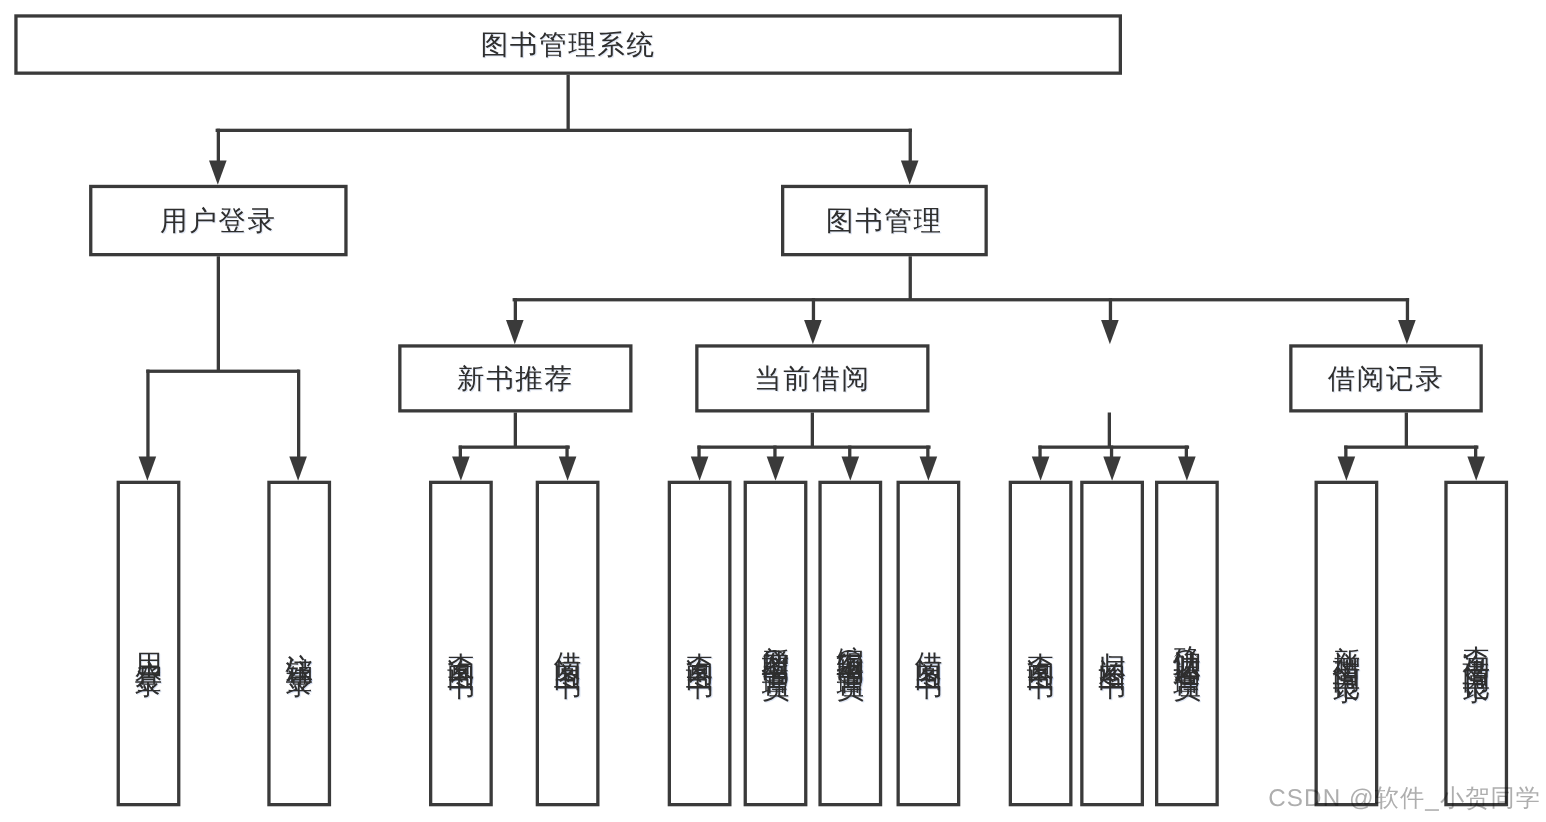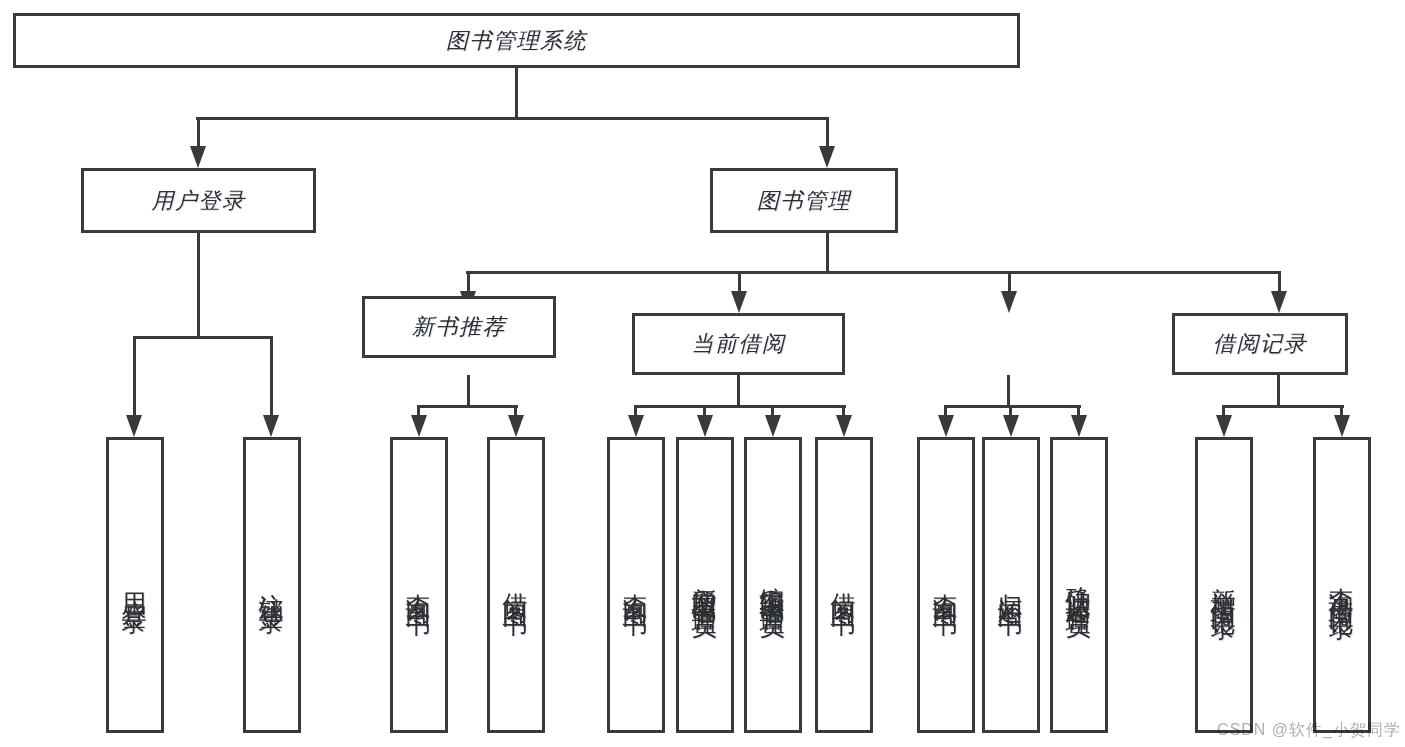--- a/index.html
+++ b/index.html
@@ -8,42 +8,41 @@
   html,body{margin:0;padding:0;background:var(--bg);}
   #canvas{
     position:relative;width:1405px;height:747px;background:var(--bg);
     font-family:"Liberation Sans","DejaVu Sans",sans-serif;color:var(--text);
     overflow:hidden;
   }
   
   .hbox{
     position:absolute;box-sizing:border-box;border:3px solid var(--line);
     background:var(--bg);display:flex;align-items:center;justify-content:center;
-    font-size:22px;letter-spacing:1.5px;
+    font-size:25px;letter-spacing:1.5px;
     text-shadow:1px 1px 0 rgba(110,140,205,.22);
-    font-style:italic;
   }
   .vbox{
     position:absolute;box-sizing:border-box;border:3px solid var(--line);
     background:var(--bg);display:flex;align-items:center;justify-content:center;
     writing-mode:vertical-rl;font-size:25px;letter-spacing:6px;
     text-shadow:1px 1px 0 rgba(110,140,205,.22);
     width:58px;top:437px;height:296px;
   }
   
   .ln{position:absolute;display:block;background:var(--line);}
   
   .ar{
     position:absolute;display:block;width:0;height:0;
     border-left:8px solid transparent;border-right:8px solid transparent;
     border-top:22px solid var(--line);
   }
   #wm{
     position:absolute;right:4px;bottom:6px;z-index:10;
-    font-size:16px;color:var(--wm);mix-blend-mode:multiply;
+    font-size:22px;color:var(--wm);mix-blend-mode:multiply;
     letter-spacing:1px;white-space:nowrap;margin-left:28px;
   }
 </style>
 </head>
 <body>
 
 <div id="canvas">
 
   <div class="hbox" style="left:13px;top:13px;width:1007px;height:55px">图书管理系统</div>
 
@@ -68,21 +67,21 @@
   <i class="ln" style="left:466px;top:271px;width:815px;height:3px"></i>
   <i class="ln" style="left:467px;top:271px;width:3px;height:24px"></i>
   <i class="ln" style="left:738px;top:271px;width:3px;height:24px"></i>
   <i class="ln" style="left:1008px;top:271px;width:3px;height:24px"></i>
   <i class="ln" style="left:1278px;top:271px;width:3px;height:24px"></i>
   <i class="ar" style="left:460px;top:291px"></i>
   <i class="ar" style="left:731px;top:291px"></i>
   <i class="ar" style="left:1001px;top:291px"></i>
   <i class="ar" style="left:1271px;top:291px"></i>
 
-  <div class="hbox" style="left:362px;top:296px;width:194px;height:62px">新书推荐</div>
+  <div class="hbox" style="left:362px;top:313px;width:213px;height:62px">新书推荐</div>
   <div class="hbox" style="left:632px;top:313px;width:213px;height:62px">当前借阅</div>
   <div class="hbox" style="left:1172px;top:313px;width:176px;height:62px">借阅记录</div>
 
   <i class="ln" style="left:467px;top:375px;width:3px;height:32px"></i>
   <i class="ln" style="left:417px;top:405px;width:101px;height:3px"></i>
   <i class="ln" style="left:417px;top:405px;width:3px;height:14px"></i>
   <i class="ln" style="left:514px;top:405px;width:3px;height:14px"></i>
   <i class="ar" style="left:411px;top:415px"></i>
   <i class="ar" style="left:508px;top:415px"></i>
 

